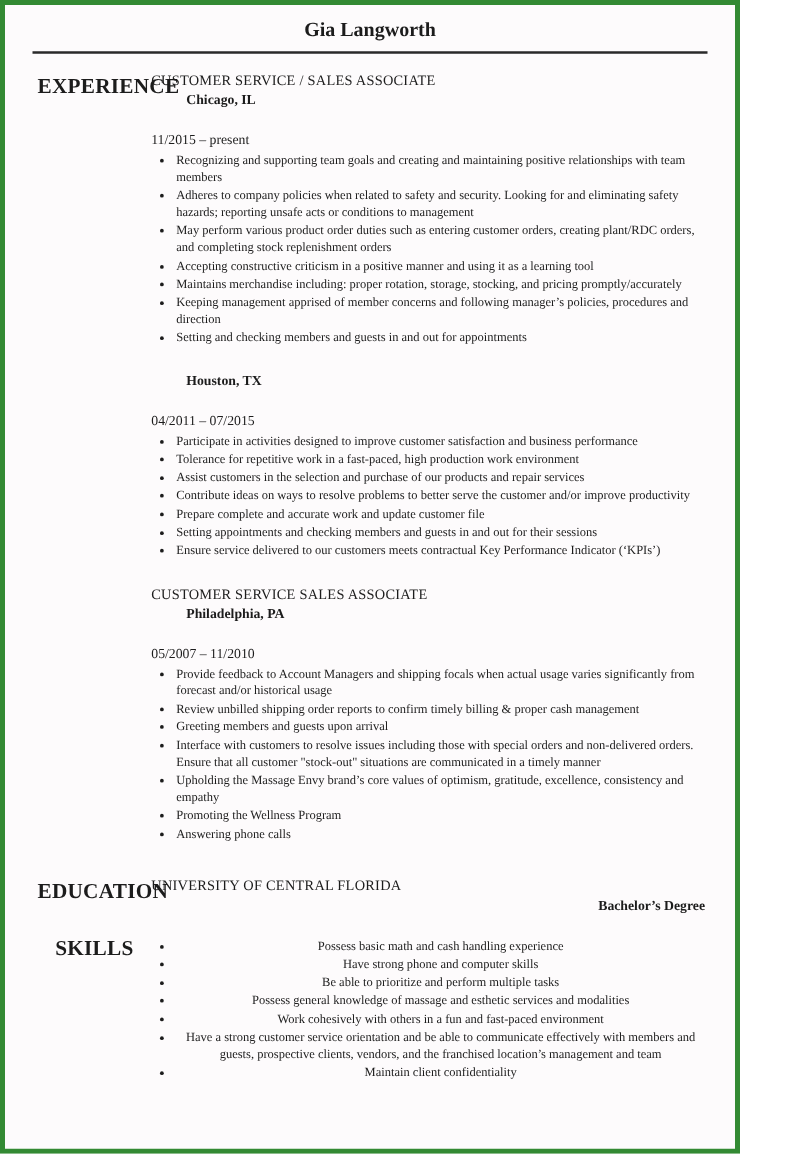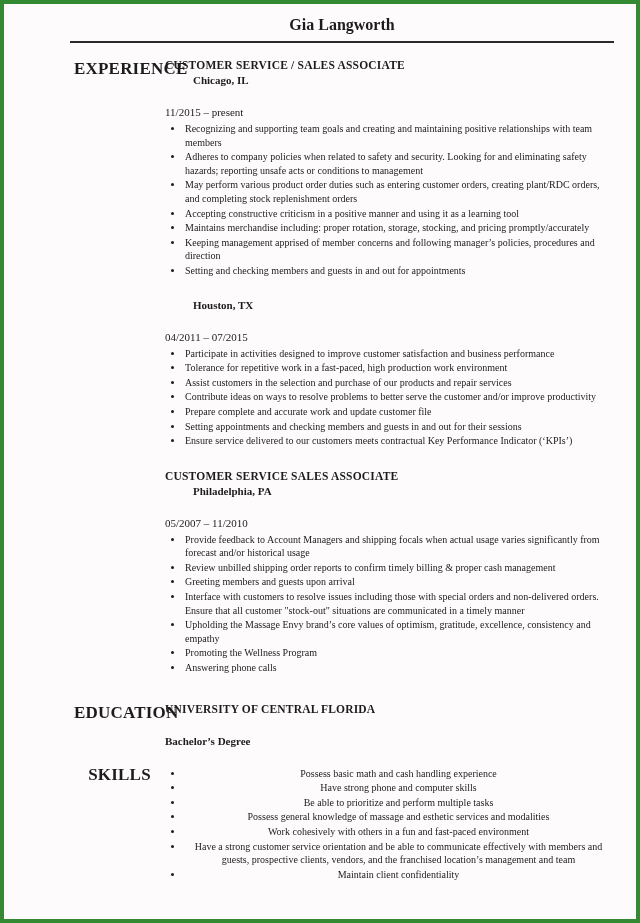--- a/index.html
+++ b/index.html
@@ -2,28 +2,27 @@
 <html><head>
 <meta charset="utf-8">
 <style>
   html, body {
     margin: 0;
     padding: 0;
     background: #ffffff;
   }
   .page {
     box-sizing: border-box;
-    width: 640px;
+    width: 592px;
     height: 923px;
     border: 4px solid #338a33;
     background: #fdfbfc;
     font-family: "Liberation Serif", "DejaVu Serif", serif;
     color: #1c1c1c;
     overflow: hidden;
-    padding-left: 44px;
   }
   
   .header {
     text-align: center;
     padding-top: 12px;
   }
   .person-name {
     font-size: 16px;
     font-weight: bold;
     margin: 0;
@@ -63,21 +62,21 @@
     padding-top: 1px;
   }
   .content-col {
     flex: 1;
     min-width: 0;
   }
   
   .job + .job { margin-top: 21px; }
   .job-title, .school-name {
     font-size: 11.5px;
-    font-weight: bold;
+    font-weight: normal;
     margin: 0;
     line-height: 14px;
     letter-spacing: 0.2px;
   }
   .job-location {
     font-size: 11px;
     font-weight: bold;
     line-height: 13px;
     margin-top: 2px;
     margin-left: 28px;
@@ -95,21 +94,22 @@
   ul.bullets li {
     font-size: 10px;
     line-height: 13.6px;
     margin: 0 0 1px 0;
     padding-left: 1px;
   }
   .degree {
     font-size: 11px;
     font-weight: bold;
     line-height: 13px;
-    margin-top: 19px;
+    margin-top: 3px;
+    text-align: right;
   }
 </style>
 </head>
 <body>
 
 <div class="page">
 
   <div class="header">
     <h1 class="person-name">Gia Langworth</h1>
     <hr class="header-rule">

